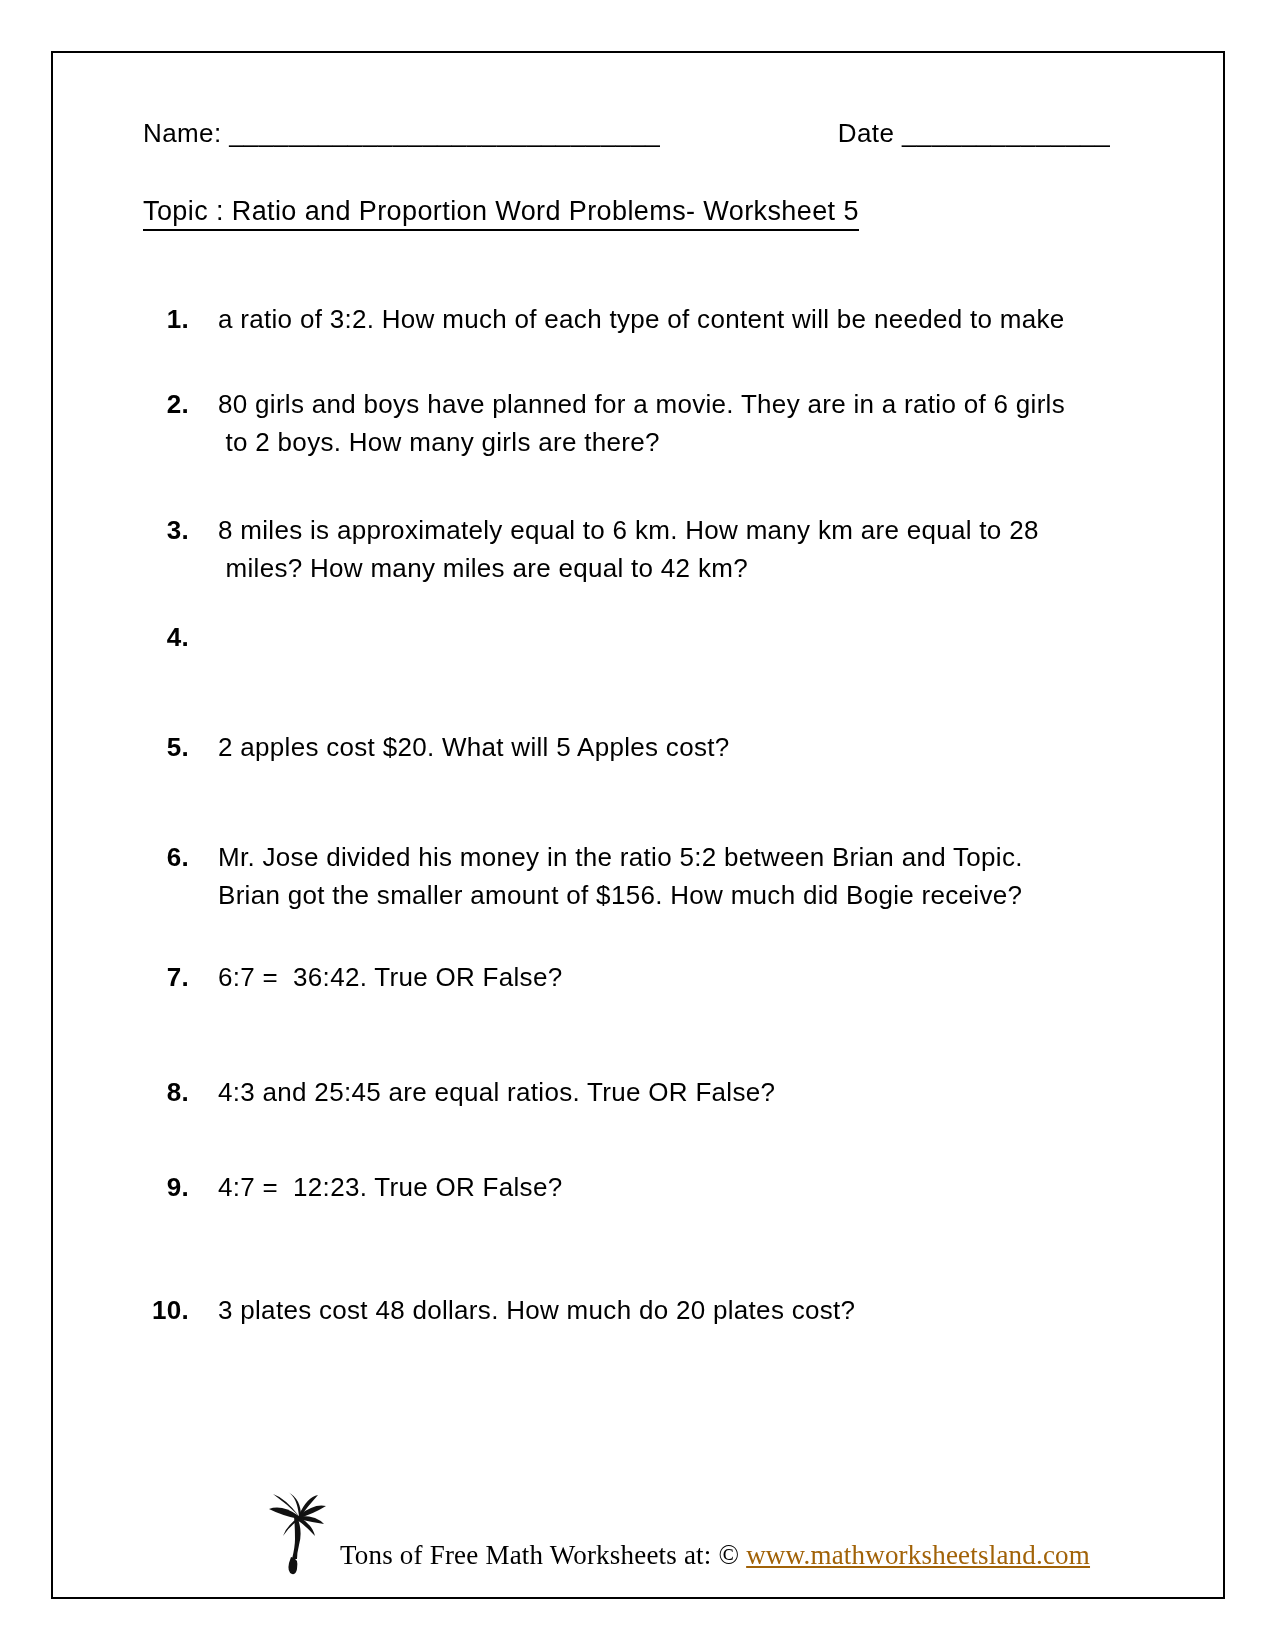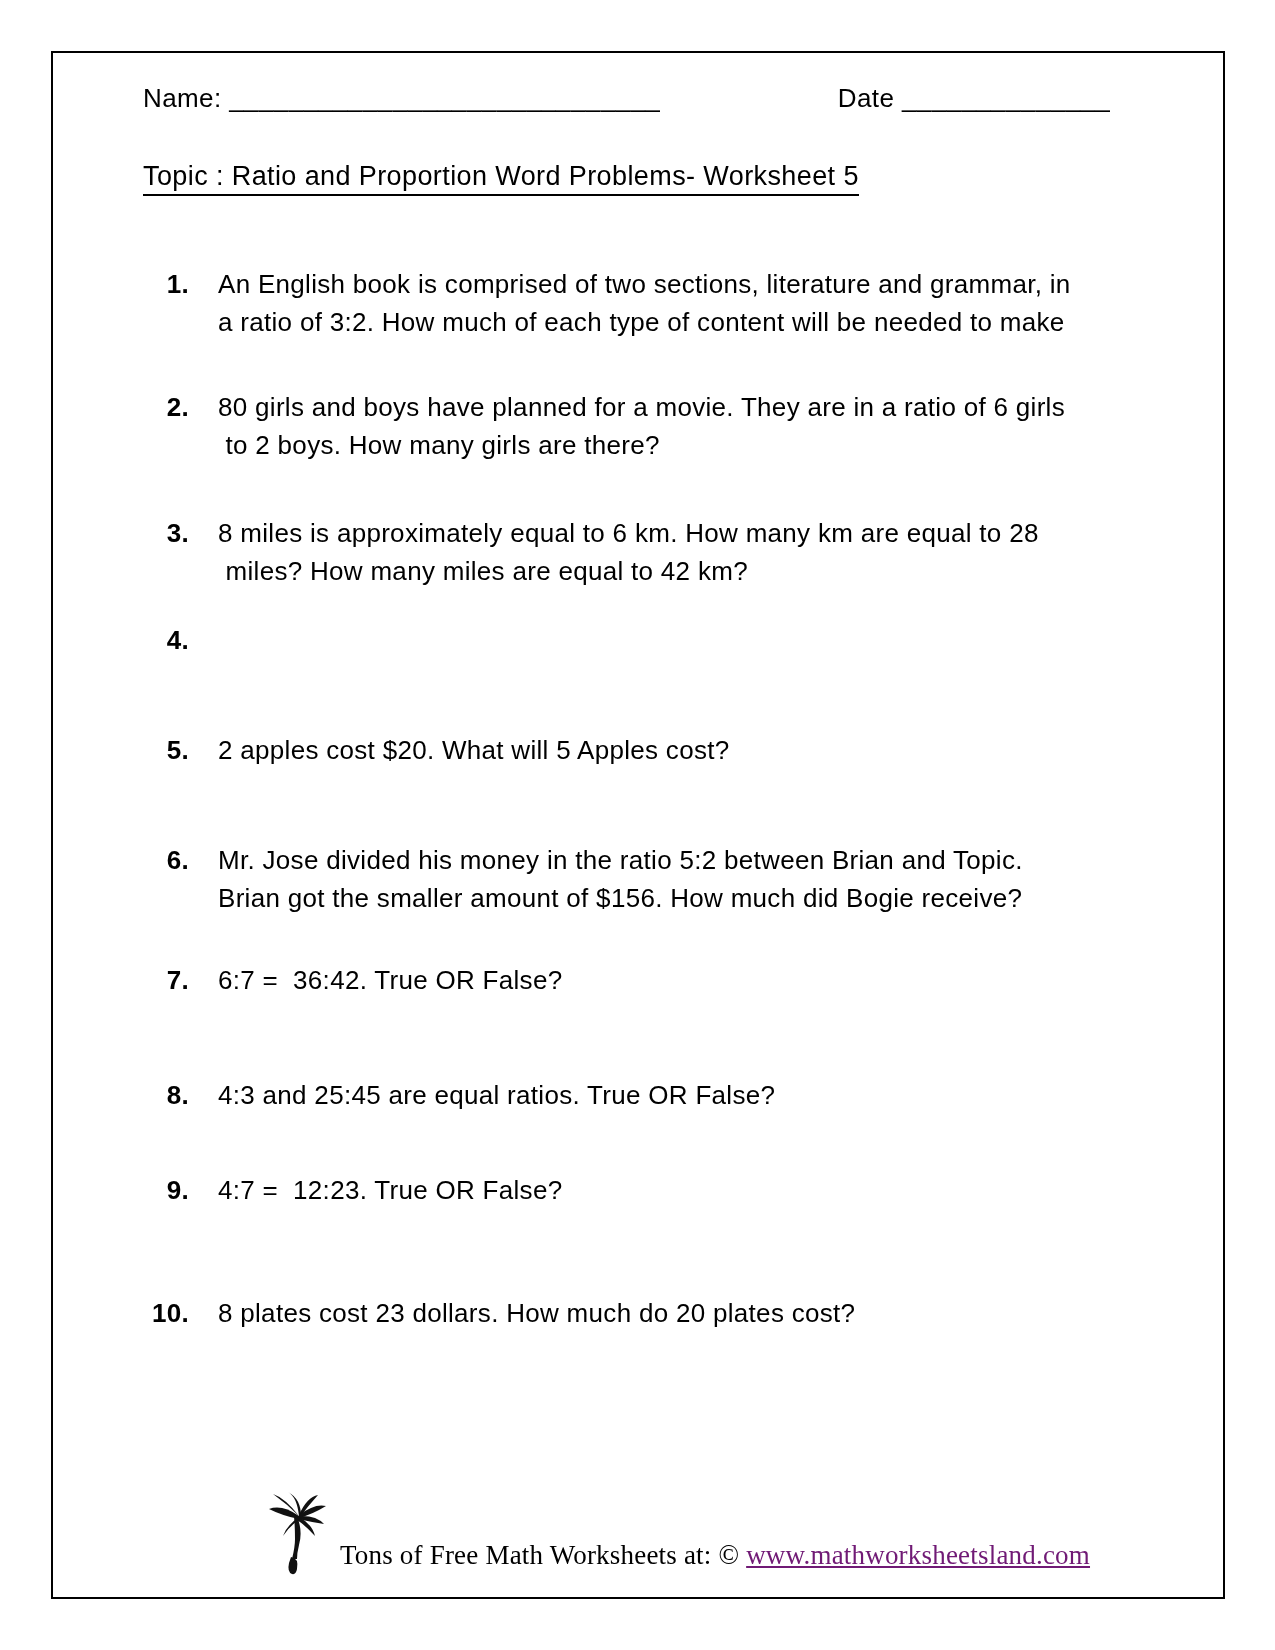--- a/index.html
+++ b/index.html
@@ -19,20 +19,21 @@
     left: 51px;
     top: 51px;
     width: 1174px;
     height: 1548px;
     border: 2px solid #000000;
     box-sizing: border-box;
     background: #ffffff;
   }
   .content {
     padding: 26px 0 0 90px;
+    margin-top: 35px;
   }
   
   .header-row {
     display: flex;
     width: 967px;
     font-size: 26px;
     letter-spacing: 0.4px;
     line-height: 38px;
     white-space: pre;
   }
@@ -90,21 +91,21 @@
   }
   .footer-text {
     font-family: "Liberation Serif", serif;
     font-size: 27px;
     letter-spacing: 0.2px;
     margin-left: 12px;
     padding-bottom: 4px;
     white-space: pre;
   }
   .footer-link {
-    color: #701a75;
+    color: #a16207;
     text-decoration: underline;
   }
 </style>
 </head>
 <body>
 
 <div class="page">
   <div class="content">
 
     <div class="header-row">
@@ -114,21 +115,20 @@
 
     <div class="title-row">
       <span>Topic : Ratio and Proportion Word Problems- Worksheet 5</span>
     </div>
 
     <div class="problems">
 
       <div class="problem p1">
         <div class="pnum">1.</div>
         <div class="ptext">
-          <div class="pline">An English book is comprised of two sections, literature and grammar, in</div>
           <div class="pline">a ratio of 3:2. How much of each type of content will be needed to make</div>
         </div>
       </div>
 
       <div class="problem p2">
         <div class="pnum">2.</div>
         <div class="ptext">
           <div class="pline">80 girls and boys have planned for a movie. They are in a ratio of 6 girls</div>
           <div class="pline"> to 2 boys. How many girls are there?</div>
         </div>
@@ -178,21 +178,21 @@
       <div class="problem p9">
         <div class="pnum">9.</div>
         <div class="ptext">
           <div class="pline">4:7 =  12:23. True OR False?</div>
         </div>
       </div>
 
       <div class="problem p10">
         <div class="pnum">10.</div>
         <div class="ptext">
-          <div class="pline">8 plates cost 23 dollars. How much do 20 plates cost?</div>
+          <div class="pline">3 plates cost 48 dollars. How much do 20 plates cost?</div>
         </div>
       </div>
 
     </div>
   </div>
 
   <div class="footer">
     <svg class="palm" viewBox="0 0 62 84" xmlns="http://www.w3.org/2000/svg" aria-hidden="true">
       <g fill="#111111">
 

